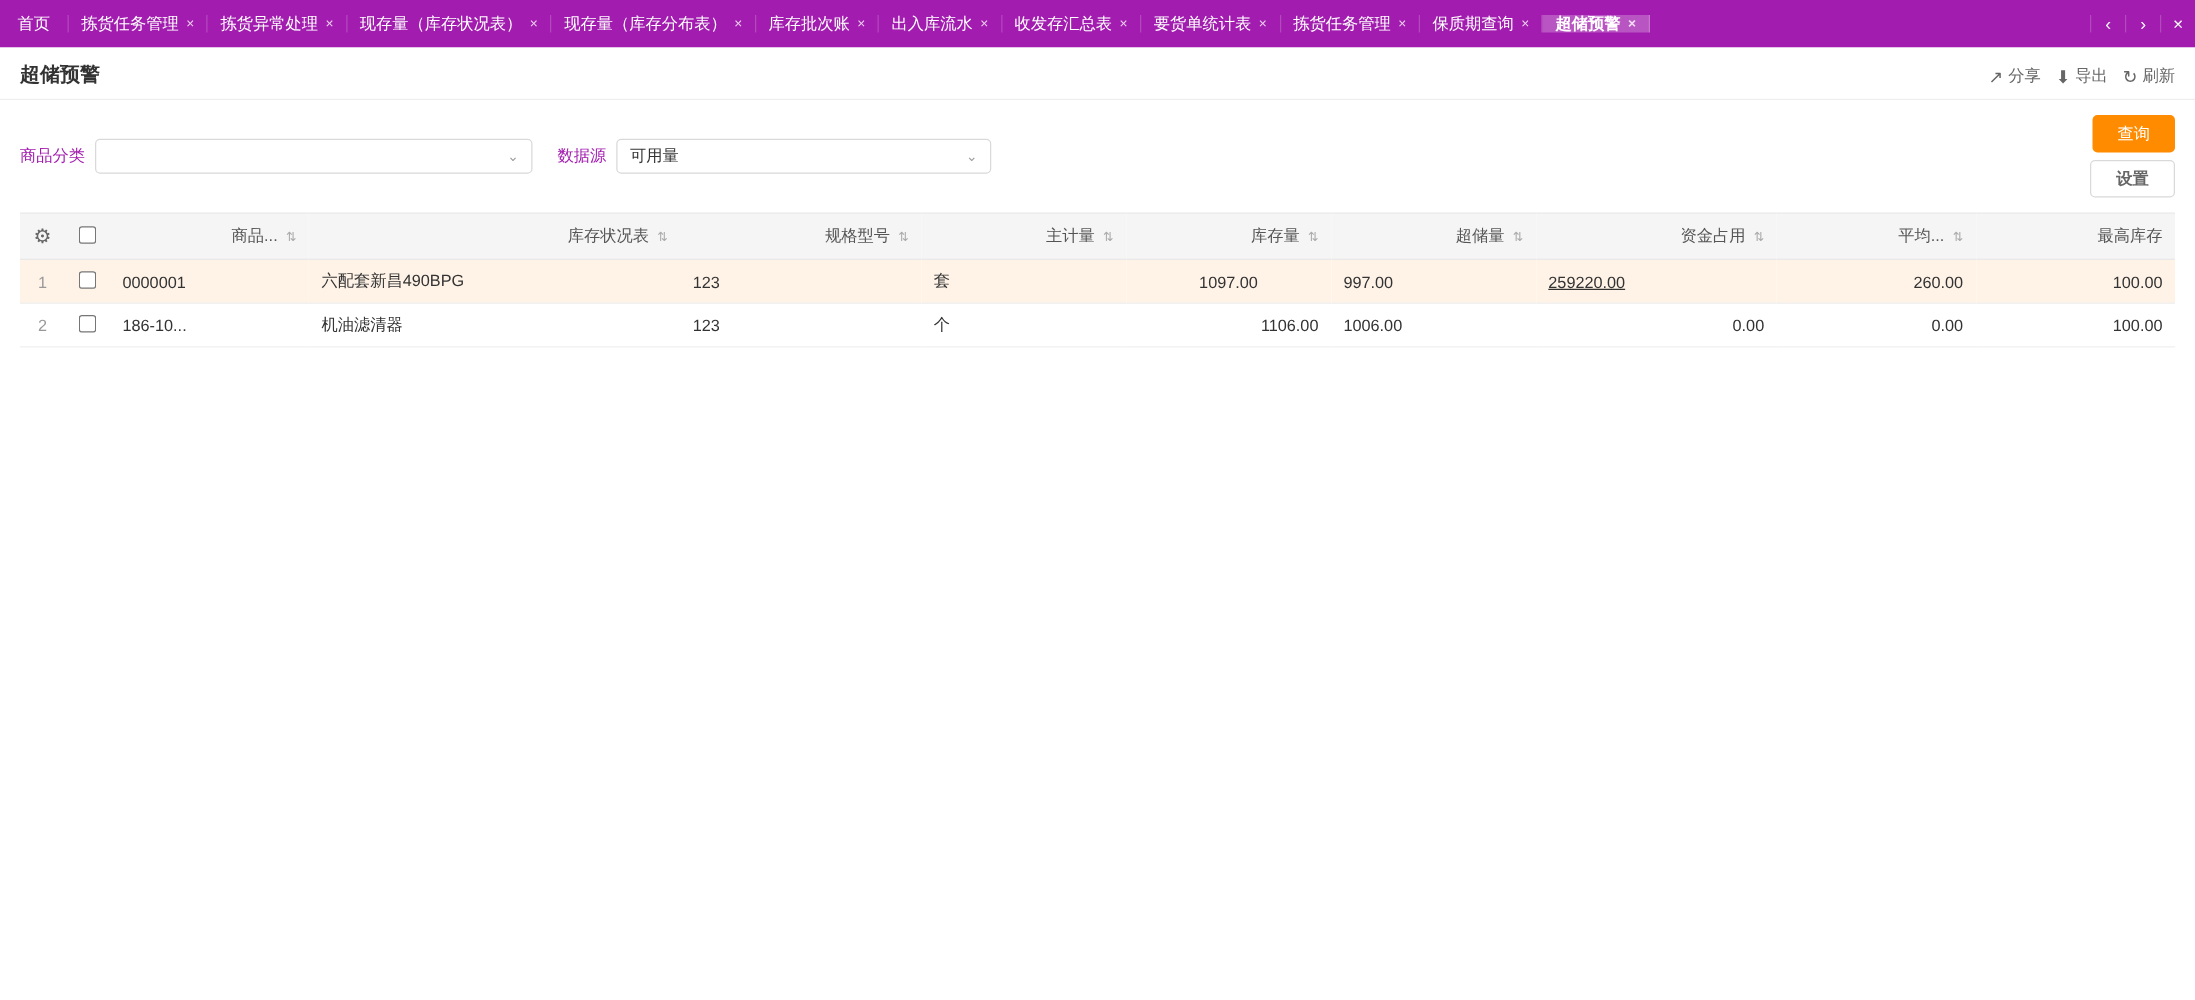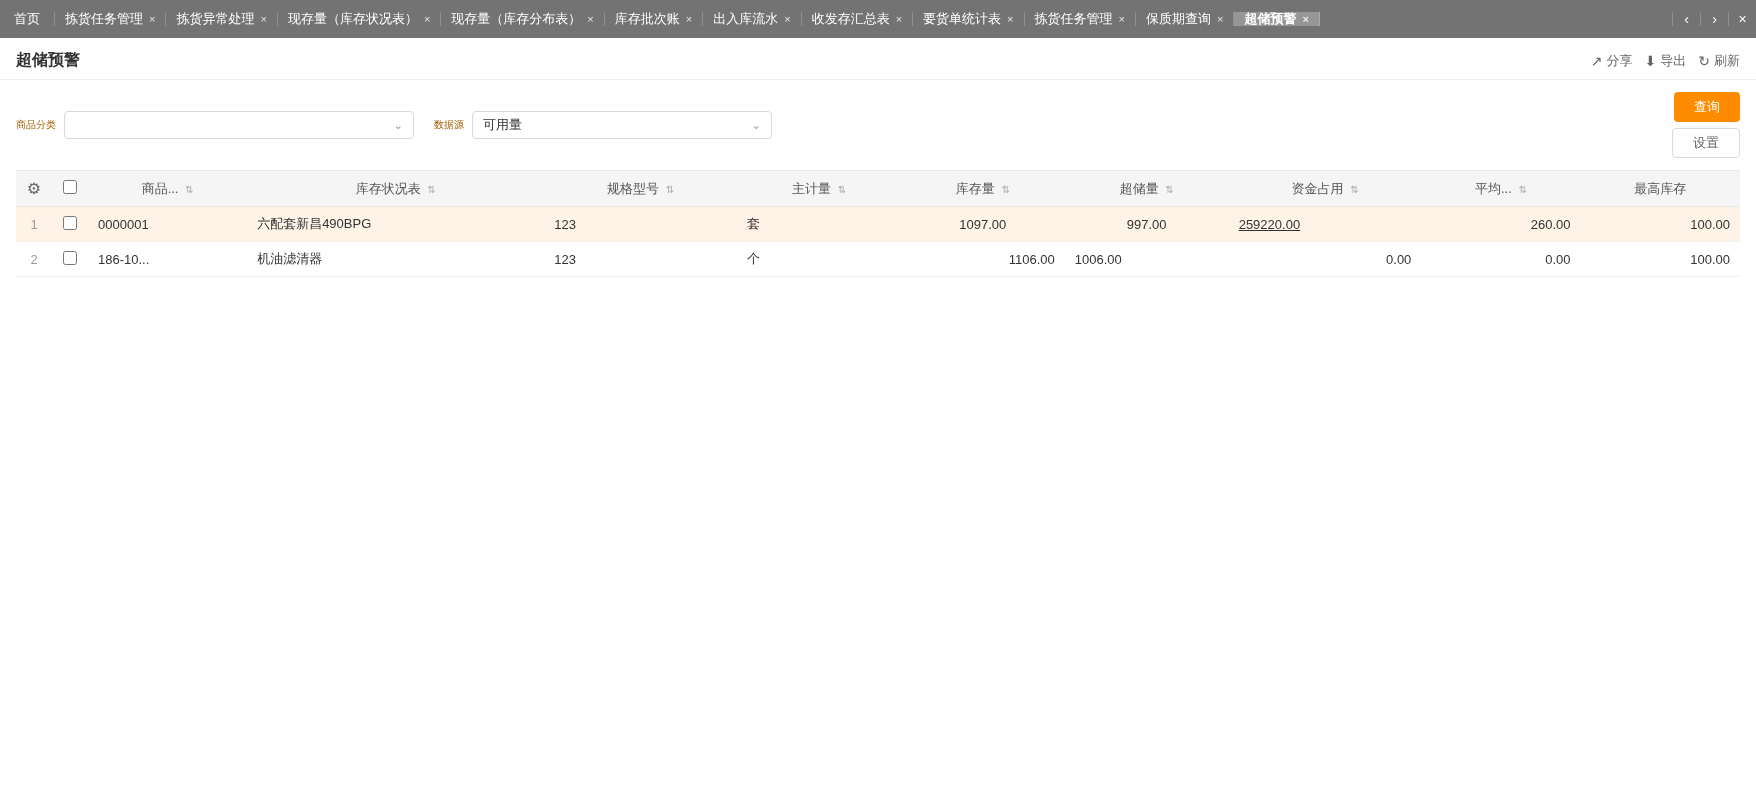--- a/index.html
+++ b/index.html
@@ -2,21 +2,21 @@
 <html><head>
   <meta charset="utf-8">
   <style>
     * { box-sizing: border-box; margin: 0; padding: 0; }
     body { font-family: 'Microsoft YaHei', Arial, sans-serif; font-size: 13px; background: #f5f5f5; color: #333; }
 
     
     .topbar {
       display: flex;
       align-items: center;
-      background: #737373;
+      background: #a21caf;
       height: 38px;
       padding: 12px 0;
       overflow: hidden;
     }
     .topbar-item {
       display: flex;
       align-items: center;
       padding: 0 10px;
       height: 100%;
       color: #fff;
@@ -102,22 +102,22 @@
       padding: 12px 16px;
       gap: 20px;
       background: #fff;
     }
     .filter-item {
       display: flex;
       align-items: center;
       gap: 8px;
     }
     .filter-label {
-      font-size: 10px;
-      color: #a16207;
+      font-size: 13px;
+      color: #a21caf;
       white-space: nowrap;
     }
     .filter-select {
       display: flex;
       align-items: center;
       border: 1px solid #d9d9d9;
       border-radius: 4px;
       padding: 4px 10px;
       min-width: 200px;
       background: #fff;
@@ -145,20 +145,21 @@
       margin-left: auto;
     }
     .btn-settings {
       background: #fff;
       color: #666;
       border: 1px solid #d9d9d9;
       border-radius: 4px;
       padding: 5px 20px;
       font-size: 13px;
       cursor: pointer;
+      font-weight: bold;
     }
     .filter-actions {
       display: flex;
       flex-direction: column;
       gap: 6px;
       margin-left: auto;
     }
 
     
     .table-container {
@@ -169,21 +170,21 @@
       border-collapse: collapse;
       font-size: 13px;
     }
     thead tr {
       background: #f5f5f5;
       border-top: 1px solid #e8e8e8;
       border-bottom: 1px solid #e8e8e8;
     }
     thead th {
       padding: 8px 10px;
-      text-align: center;
+      text-align: right;
       font-weight: normal;
       color: #555;
       white-space: nowrap;
       border-right: none;
       position: relative;
     }
     thead th .sort-icon {
       display: inline-block;
       margin-left: 3px;
       color: #aaa;
@@ -371,21 +372,21 @@
         <span style="color:#999;">1</span>
       </td>
       <td class="checkbox-cell">
         <input type="checkbox" style="">
       </td>
       <td>0000001</td>
       <td>六配套新昌490BPG</td>
       <td>123</td>
       <td>套</td>
       <td style="text-align:center;">1097.00</td>
-      <td style="text-align:center;">997.00</td>
+      <td style="text-align:left;">997.00</td>
       <td style="text-align:left;text-decoration:underline;">259220.00</td>
       <td style="text-align:right;">260.00</td>
       <td style="text-align:right;">100.00</td>
     </tr>
           <tr>
       <td class="settings-cell">
         <span style="color:#999;">2</span>
       </td>
       <td class="checkbox-cell">
         <input type="checkbox" style="">

